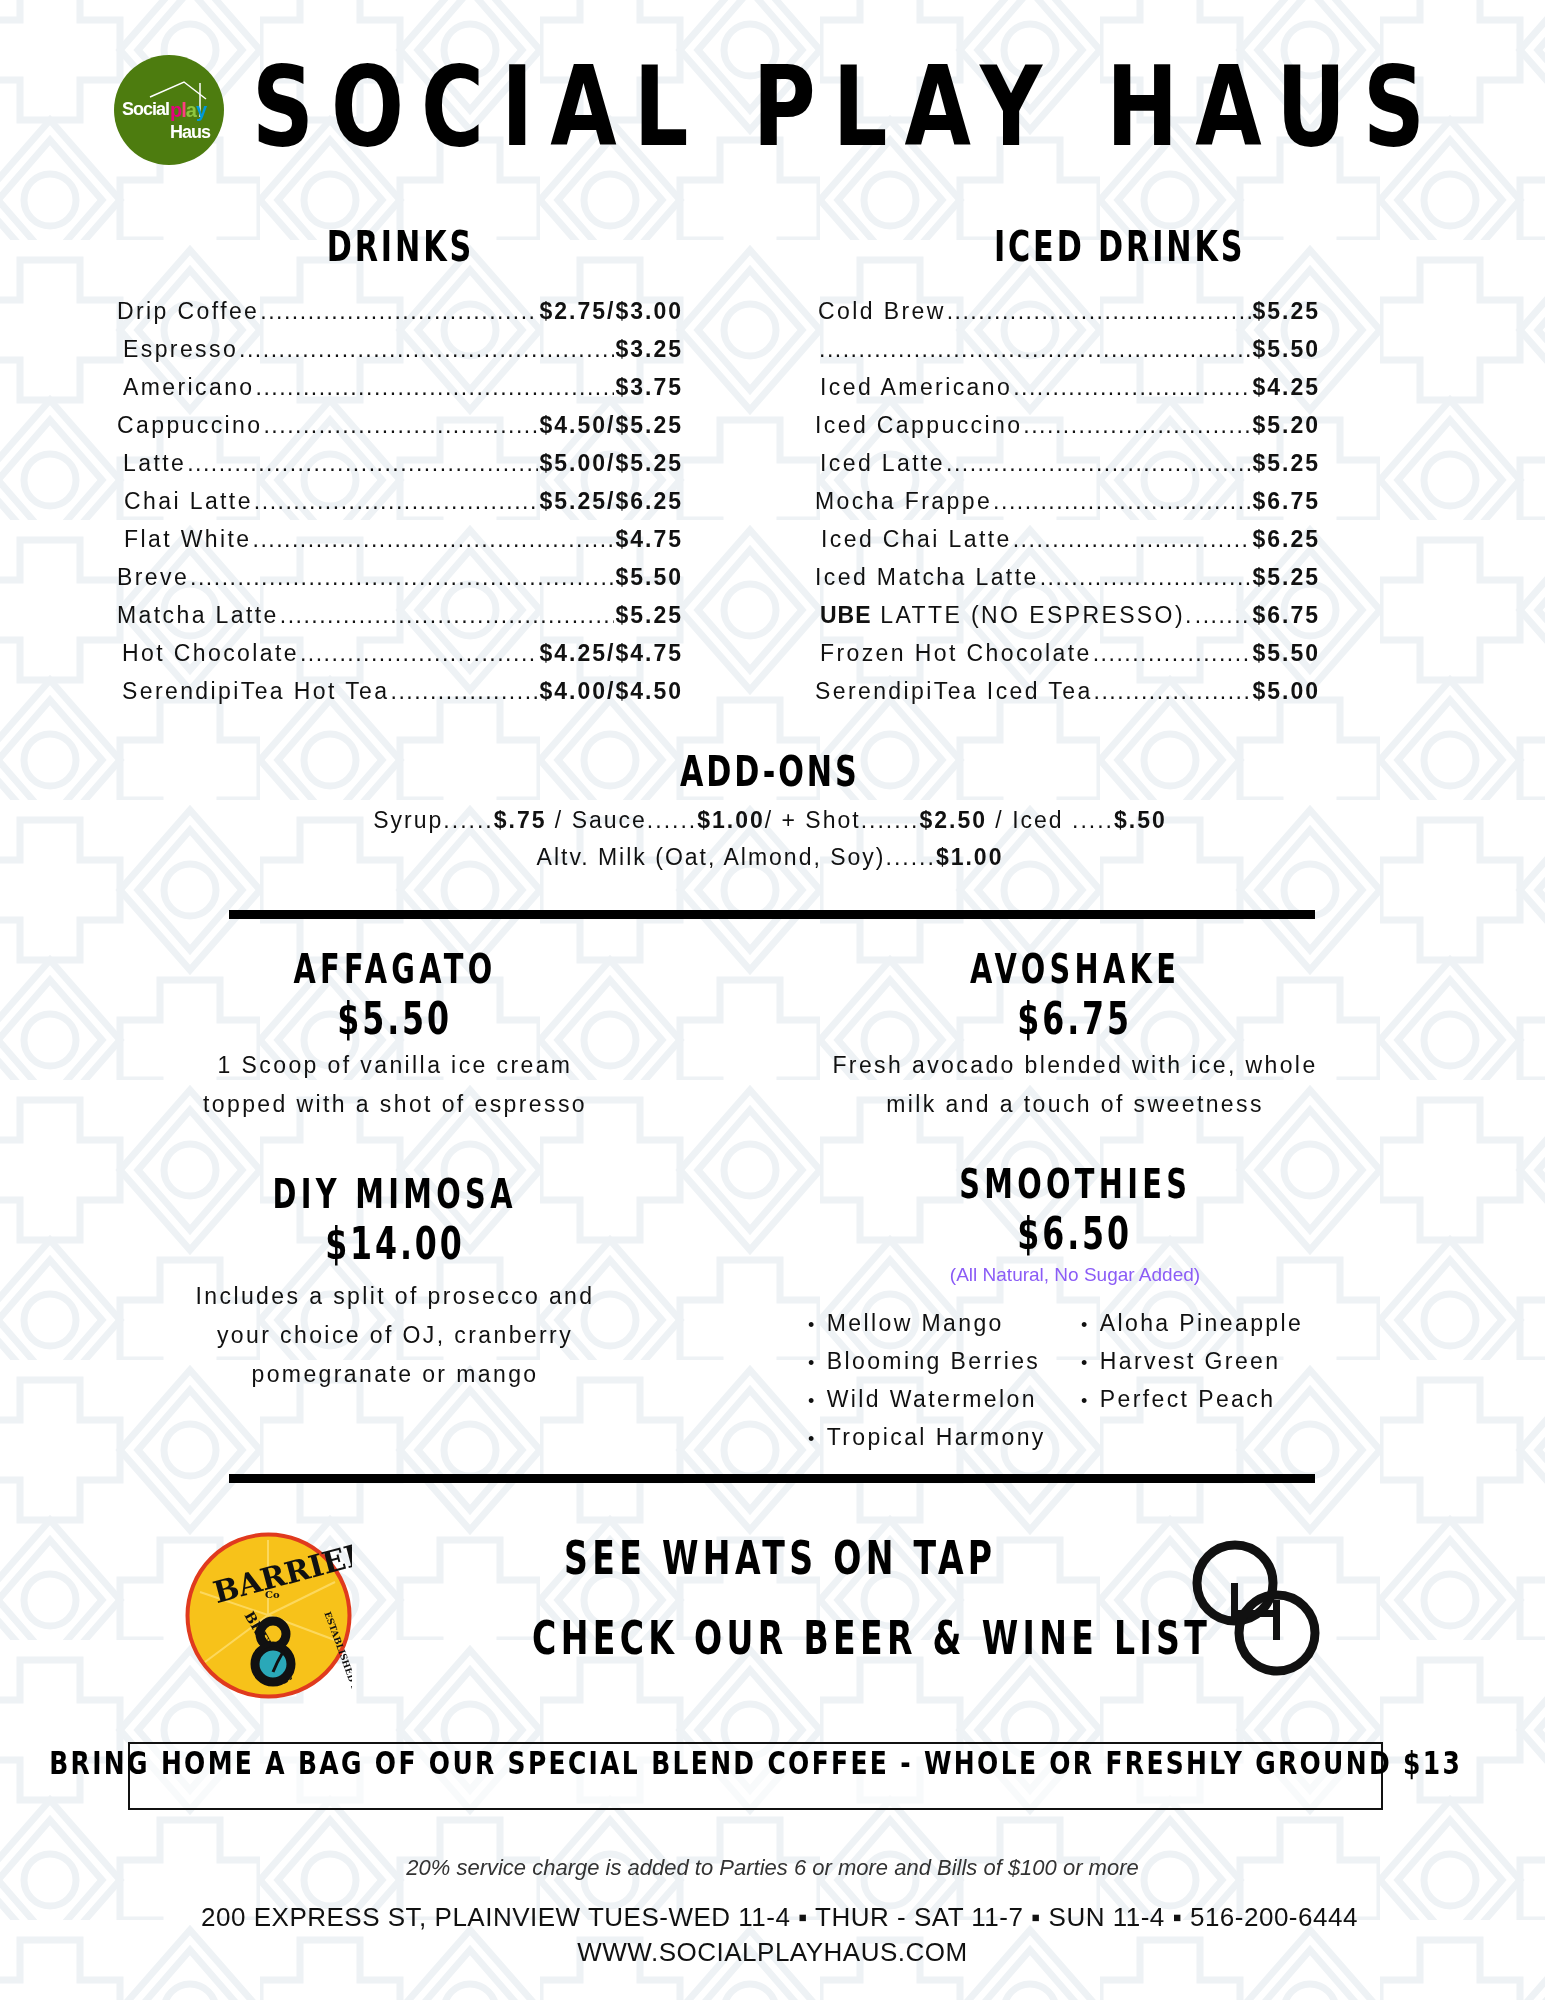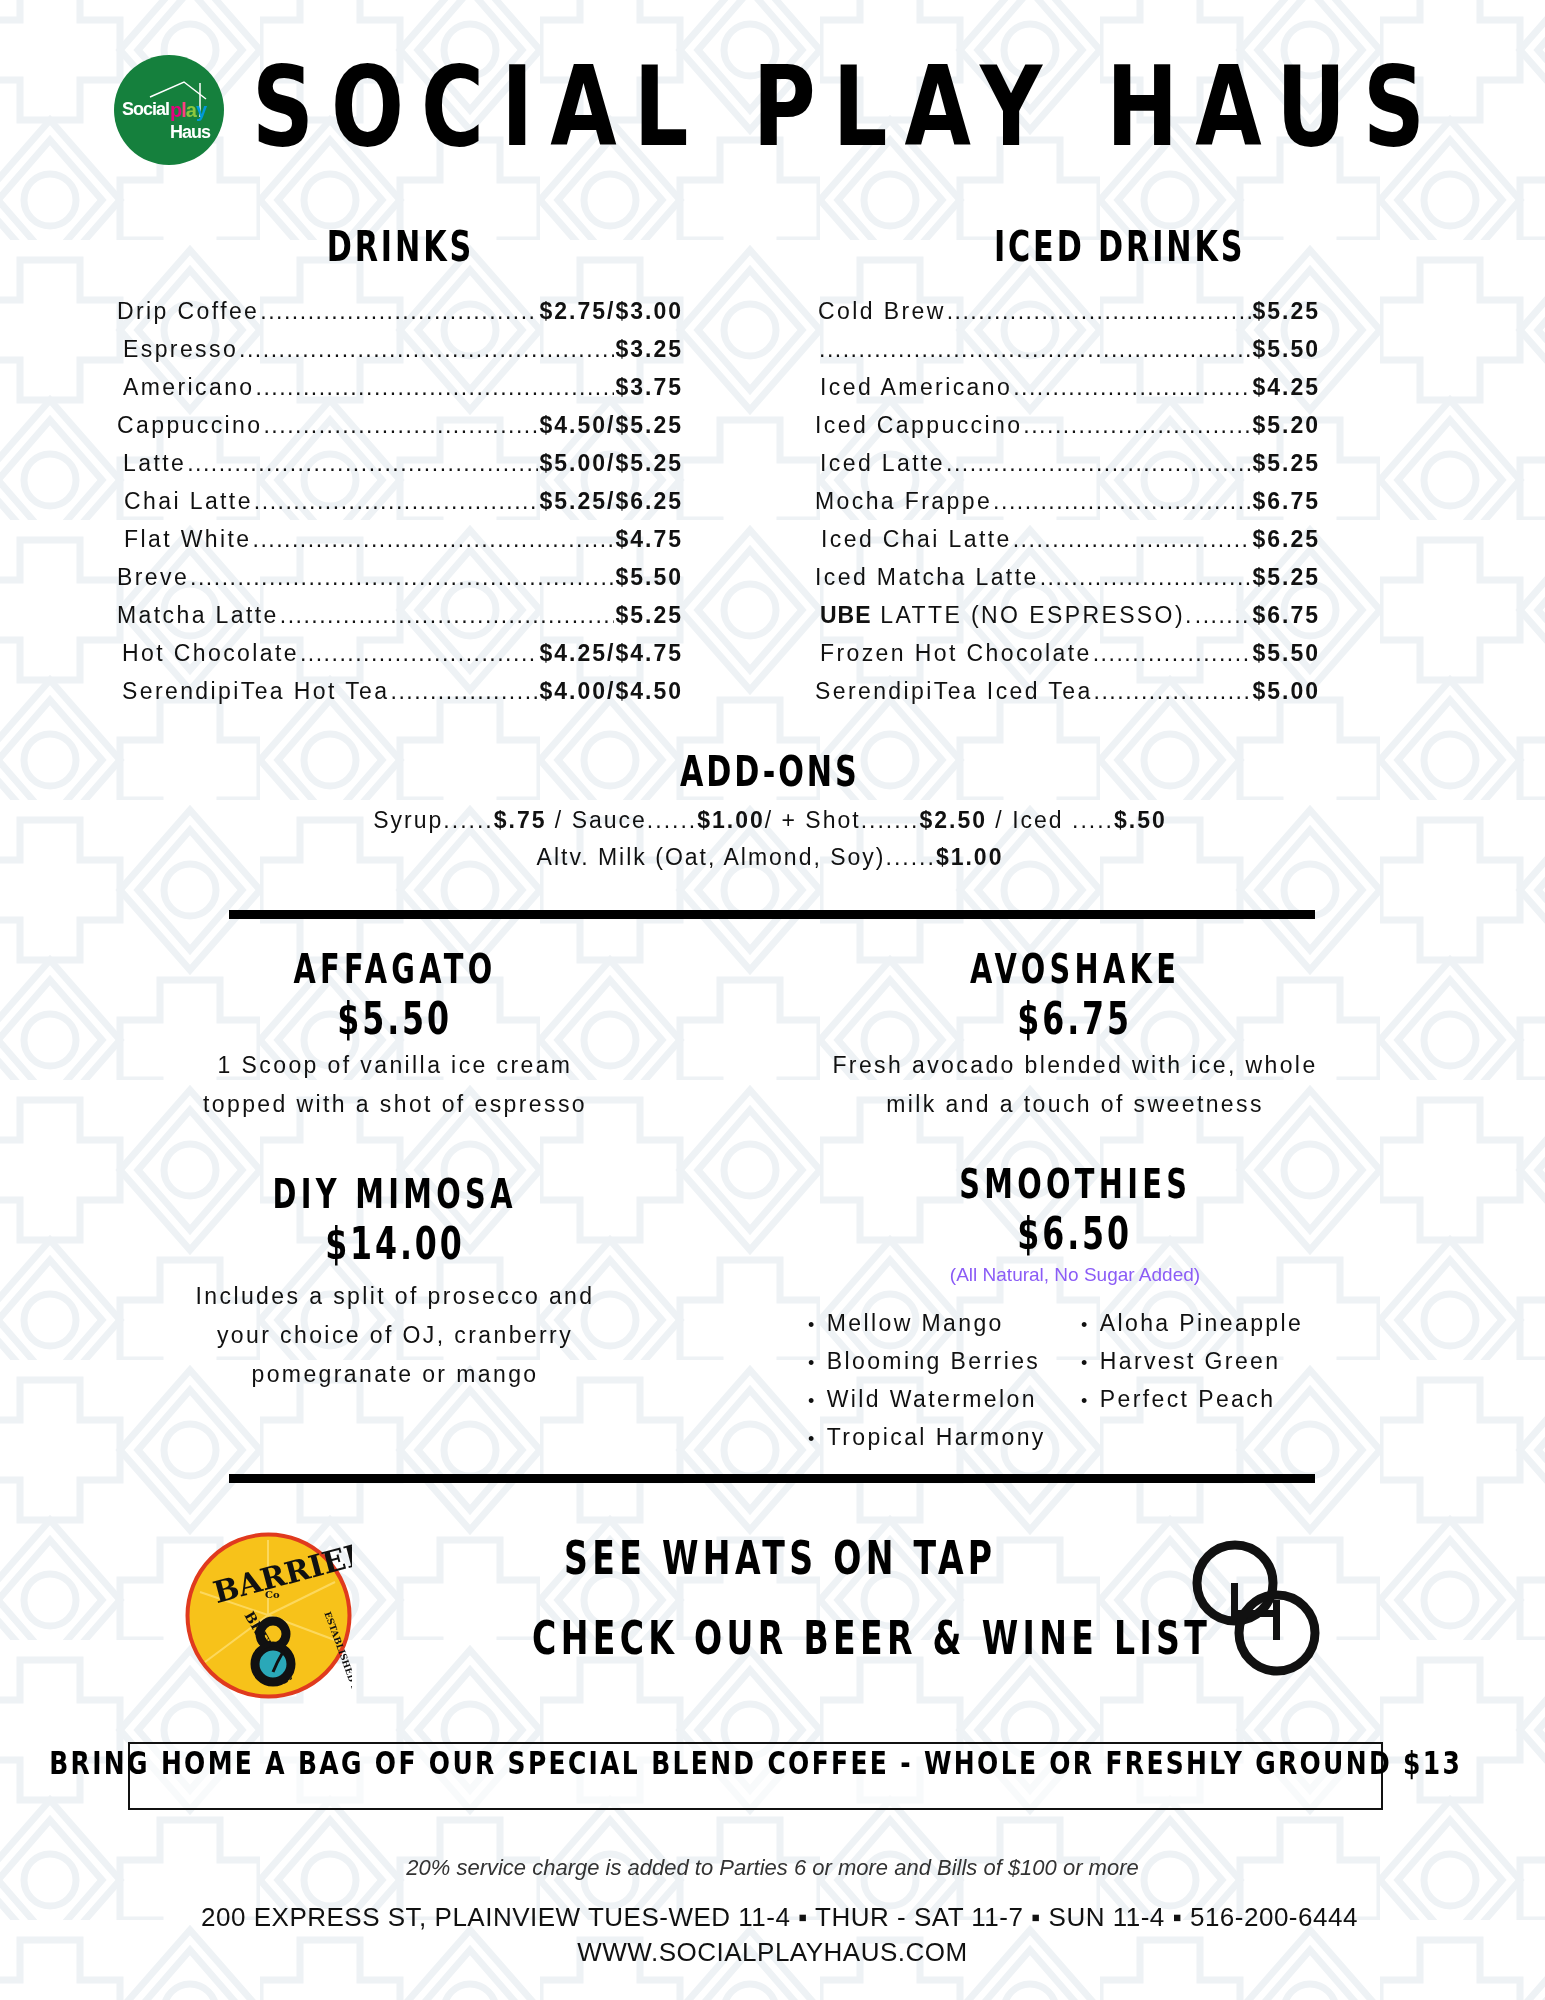--- a/index.html
+++ b/index.html
@@ -10,21 +10,21 @@
     color: #111;
   }
   .bg {
     position: absolute; inset: 0; z-index: 0; pointer-events: none;
   }
   .layer { position: absolute; inset: 0; z-index: 1; }
 
   
   .logo {
     position: absolute; left: 114px; top: 55px; width: 110px; height: 110px;
-    border-radius: 50%; background: #15803d;
+    border-radius: 50%; background: #4d7c0f;
   }
   .logo svg { width: 110px; height: 110px; }
   .title {
     position: absolute; left: 252px; top: 42px; width: 1150px;
     font-family: "DejaVu Sans", sans-serif; font-weight: bold;
     font-size: 110px; line-height: 130px; letter-spacing: 22px;
     transform: scaleX(0.78); transform-origin: left center;
     white-space: nowrap; color: #000;
   }
 

